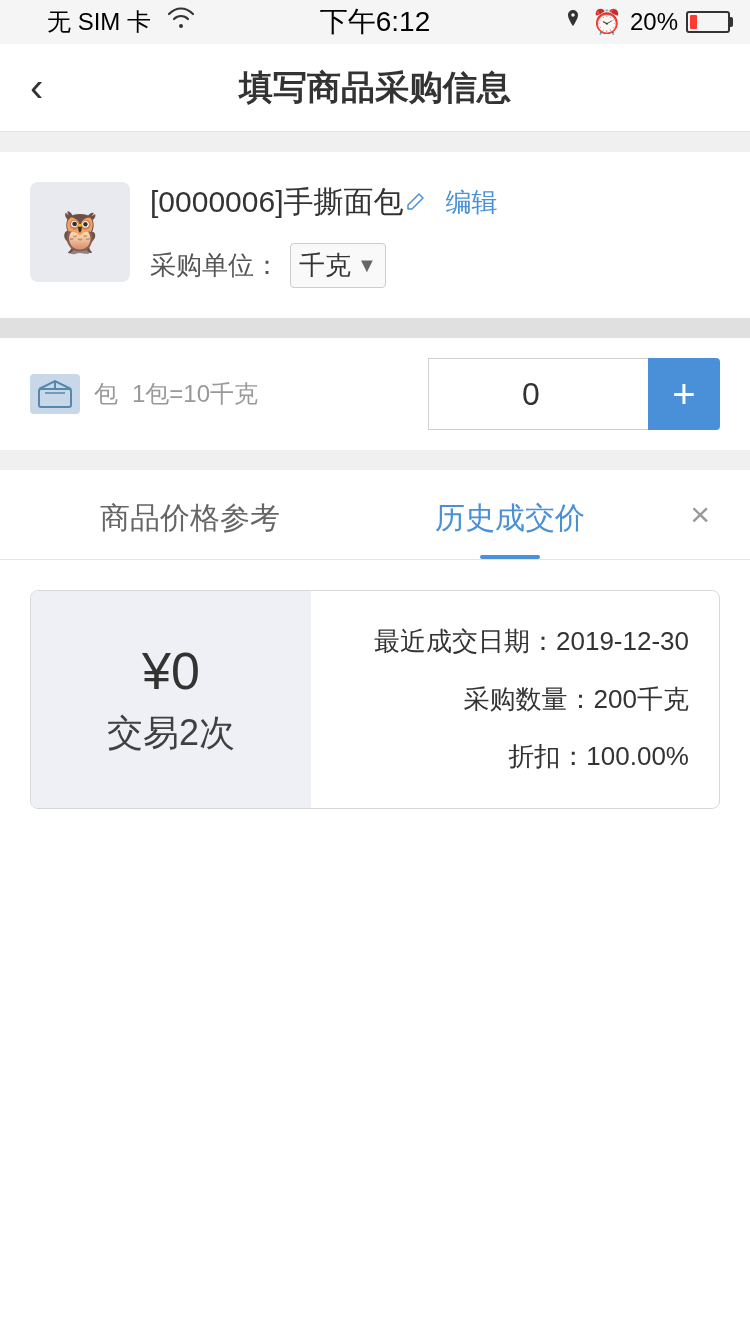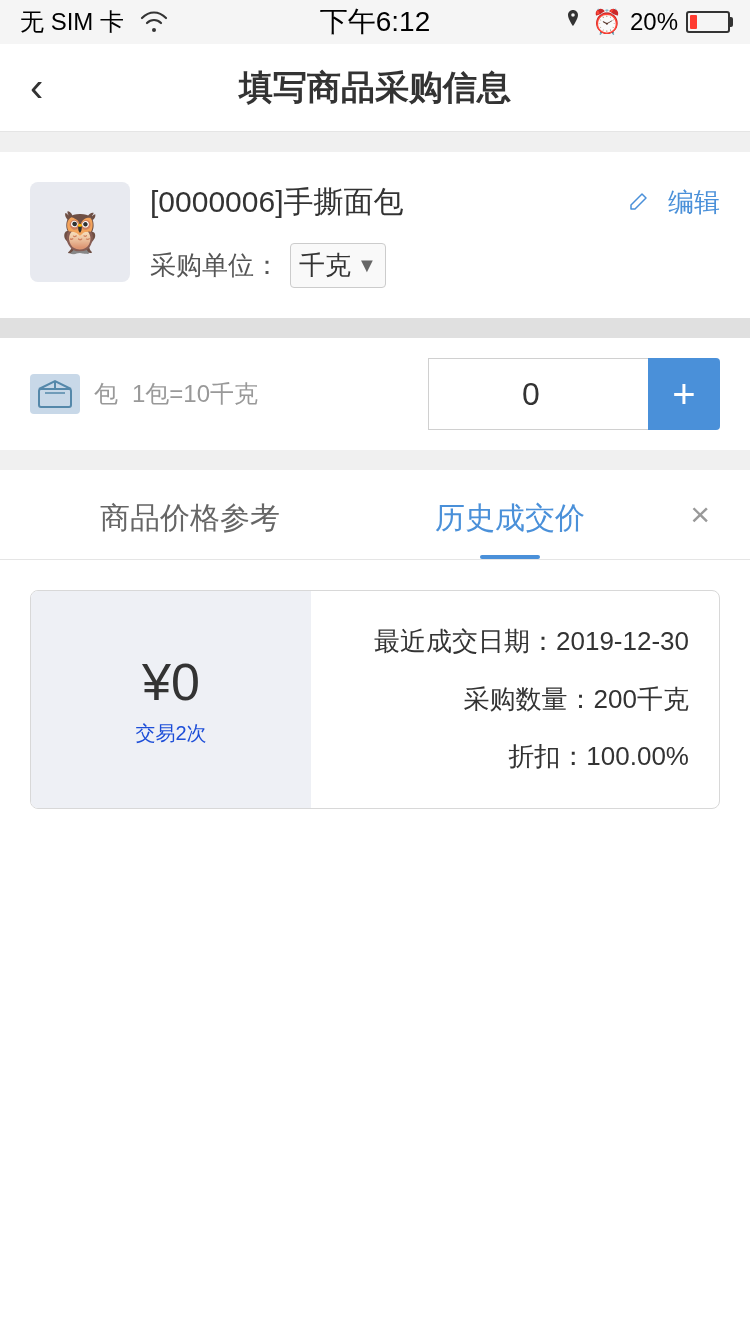--- a/index.html
+++ b/index.html
@@ -18,23 +18,24 @@
       background: #f5f5f5;
       display: flex;
       align-items: center;
       justify-content: space-between;
       padding: 0 20px;
       font-size: 26px;
       font-weight: 500;
     }
     .status-left {
       display: flex;
-      align-items: flex-end;
+      align-items: flex-start;
       gap: 16px;
       font-size: 24px;
+      margin-left: 27px;
     }
     .status-center {
       font-size: 28px;
       font-weight: 500;
       position: absolute;
       left: 50%;
       transform: translateX(-50%);
     }
     .status-right {
       display: flex;
@@ -114,21 +115,20 @@
       justify-content: center;
       flex-shrink: 0;
       color: #888;
       font-size: 40px;
     }
     .product-info {
       flex: 1;
     }
     .product-top-row {
       display: flex;
-      justify-content: space-between;
       align-items: center;
       margin-bottom: 20px;
     }
     .product-name {
       font-size: 30px;
       font-weight: 500;
       color: #333;
     }
     .edit-btn {
       color: #4a90d9;
@@ -310,22 +310,22 @@
       align-items: center;
       justify-content: center;
       padding: 40px 20px;
     }
     .history-price {
       font-size: 52px;
       color: #333;
       font-weight: 400;
     }
     .history-count {
-      font-size: 20px;
-      color: #1d4ed8;
+      font-size: 36px;
+      color: #404040;
       margin-top: 8px;
     }
     .history-right {
       flex: 1;
       padding: 30px 30px;
       display: flex;
       flex-direction: column;
       justify-content: center;
       gap: 16px;
     }

